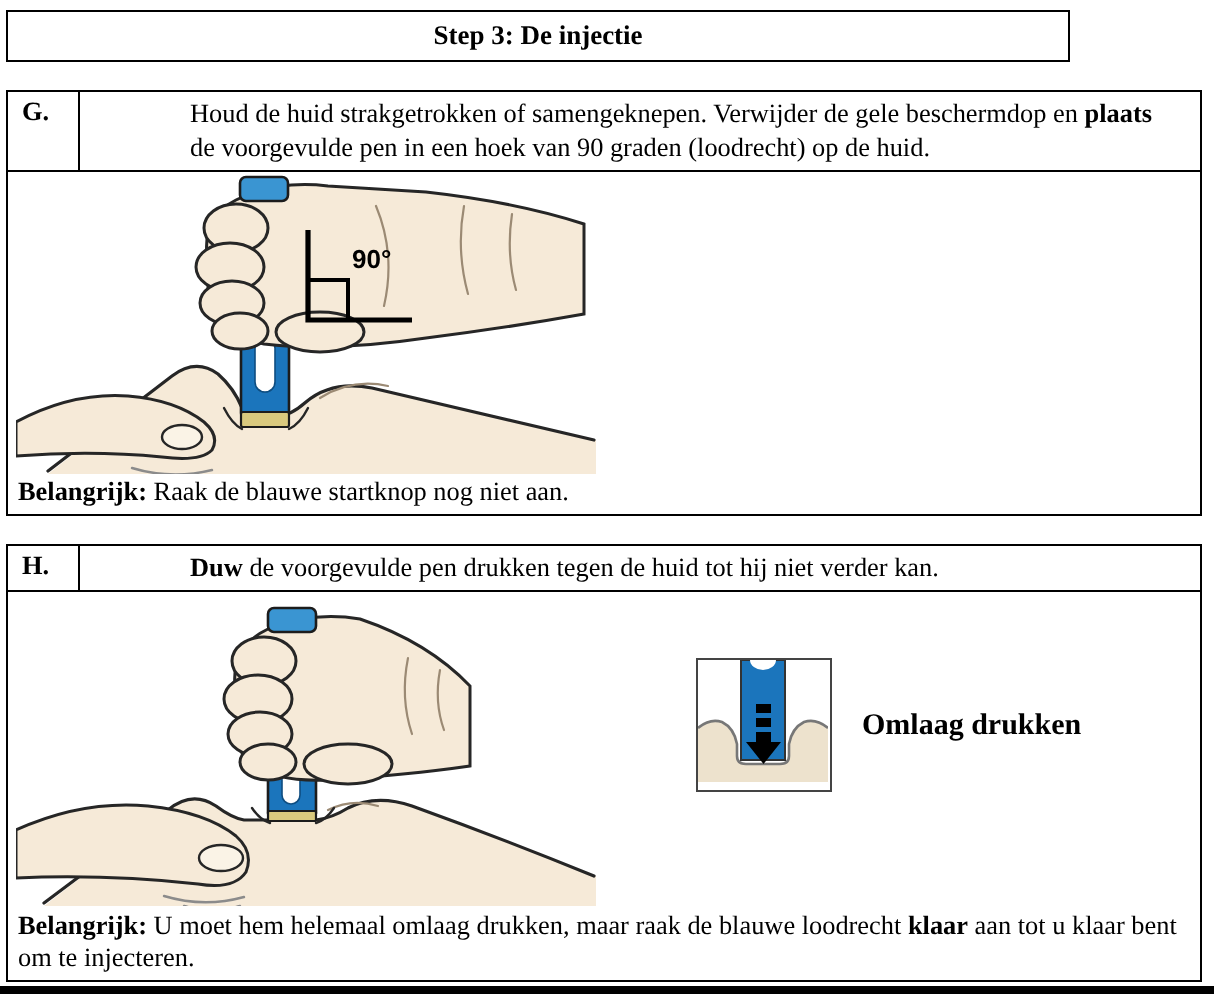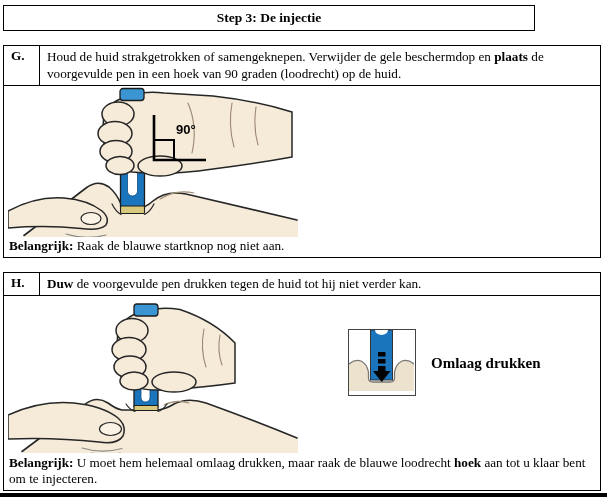--- a/index.html
+++ b/index.html
@@ -17,21 +17,21 @@
     position:absolute; left:3px; width:598px; border:1.5px solid #000;
     display:flex; flex-direction:column; background:#fff;
   }
   #section-g { top:45px;  height:213px; }
   #section-h { top:272px; height:219px; }
   .step-row { display:flex; border-bottom:1.5px solid #000; }
   .step-cell {
     width:36px; border-right:1.5px solid #000; font-weight:bold;
     font-size:13.2px; padding:2px 0 2px 7px; flex:0 0 auto;
   }
-  .instr-cell { flex:1; font-size:13.2px; line-height:17px; padding:2px 10px 3px 7px; }
+  .instr-cell { flex:1; font-size:13.2px; line-height:17px; padding:2px 10px 3px 7px;margin-left:48px; }
   .figure-area { position:relative; flex:1; overflow:hidden; }
   .fig-svg { position:absolute; left:4px; top:1px; }
   .important { font-size:13.2px; line-height:16px; padding:0 8px 3px 5px; }
   .inset-box {
     position:absolute; left:344px; top:33px; width:68px; height:67px;
     border:1.5px solid #444; background:#fff;
   }
   .inset-caption {
     position:absolute; left:427px; top:59px; font-weight:bold; font-size:15px;
     font-family:"Liberation Serif","DejaVu Serif",serif;
@@ -179,17 +179,17 @@
           <g fill="#000">
             <rect x="29" y="22" width="7.5" height="4.5"></rect>
             <rect x="29" y="29" width="7.5" height="4.5"></rect>
             <path d="M29,36 L36.5,36 L36.5,41 L41.5,41 L32.75,52 L24,41 L29,41 Z"></path>
           </g>
         </svg>
       </div>
       <div class="inset-caption">Omlaag drukken</div>
     </div>
 
-    <div class="important"><b>Belangrijk:</b><span> U moet hem helemaal omlaag drukken, maar raak de blauwe loodrecht </span><b>hoek</b><span> aan tot u klaar bent om te injecteren.</span></div>
+    <div class="important"><b>Belangrijk:</b><span> U moet hem helemaal omlaag drukken, maar raak de blauwe loodrecht </span><b>klaar</b><span> aan tot u klaar bent om te injecteren.</span></div>
   </div>
 
   <div class="bottom-rule"></div>
 </div>
 
 </body></html>

